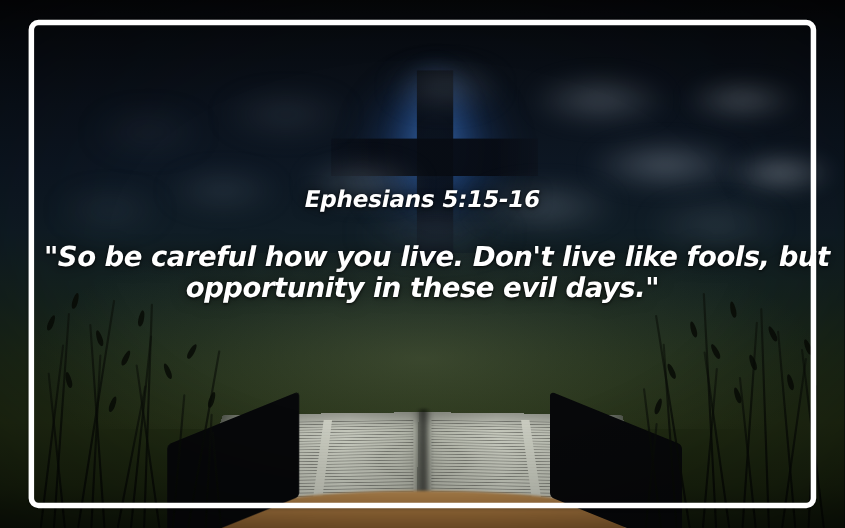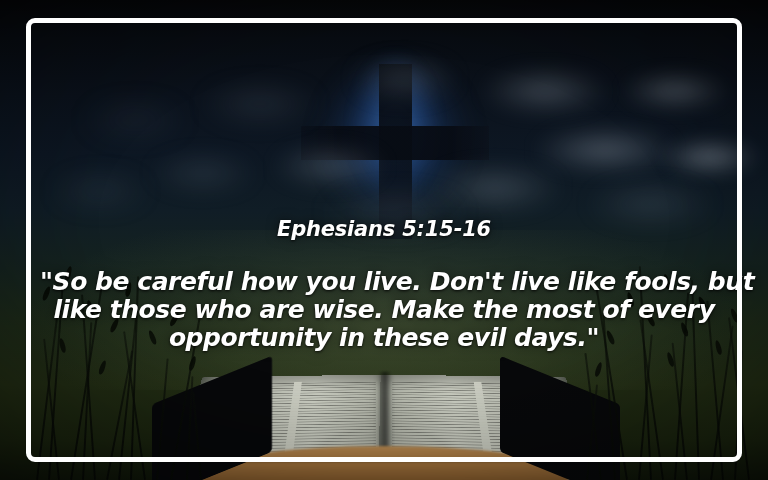--- a/index.html
+++ b/index.html
@@ -269,21 +269,20 @@
     font-family: "DejaVu Sans", sans-serif;
     font-size: 21px;
     font-weight: bold;
     font-style: italic;
     letter-spacing: -0.2px;
     line-height: 26px;
     text-shadow:
       0 1px 3px rgba(0,0,0,0.85),
       0 0 12px rgba(0,0,0,0.55);
     white-space: nowrap;
-    margin-top: 48px;
   }
   .verse-text {
     margin-top: 26px;
     color: #ffffff;
     font-family: "DejaVu Sans", sans-serif;
     font-size: 25px;
     font-weight: bold;
     font-style: italic;
     line-height: 28px;
     letter-spacing: -0.45px;
@@ -390,20 +389,19 @@
       <div class="seedhead" style="left: 596px; top: 362px; transform: rotate(18deg);"></div>
       <div class="seedhead" style="left: 668px; top: 352px; transform: rotate(-18deg);"></div>
     </div>
 
   <div class="vignette"></div>
 
   <div class="text-layer">
     <div class="verse-ref">Ephesians 5:15-16</div>
     <div class="verse-text">
       <span class="ln">"So be careful how you live. Don't live like fools, but</span>
-      <span class="ln">like those who are wise. Make the most of every</span>
       <span class="ln">opportunity in these evil days."</span>
     </div>
   </div>
 
   <div class="frame"></div>
 
 </div>
 
 </body></html>

